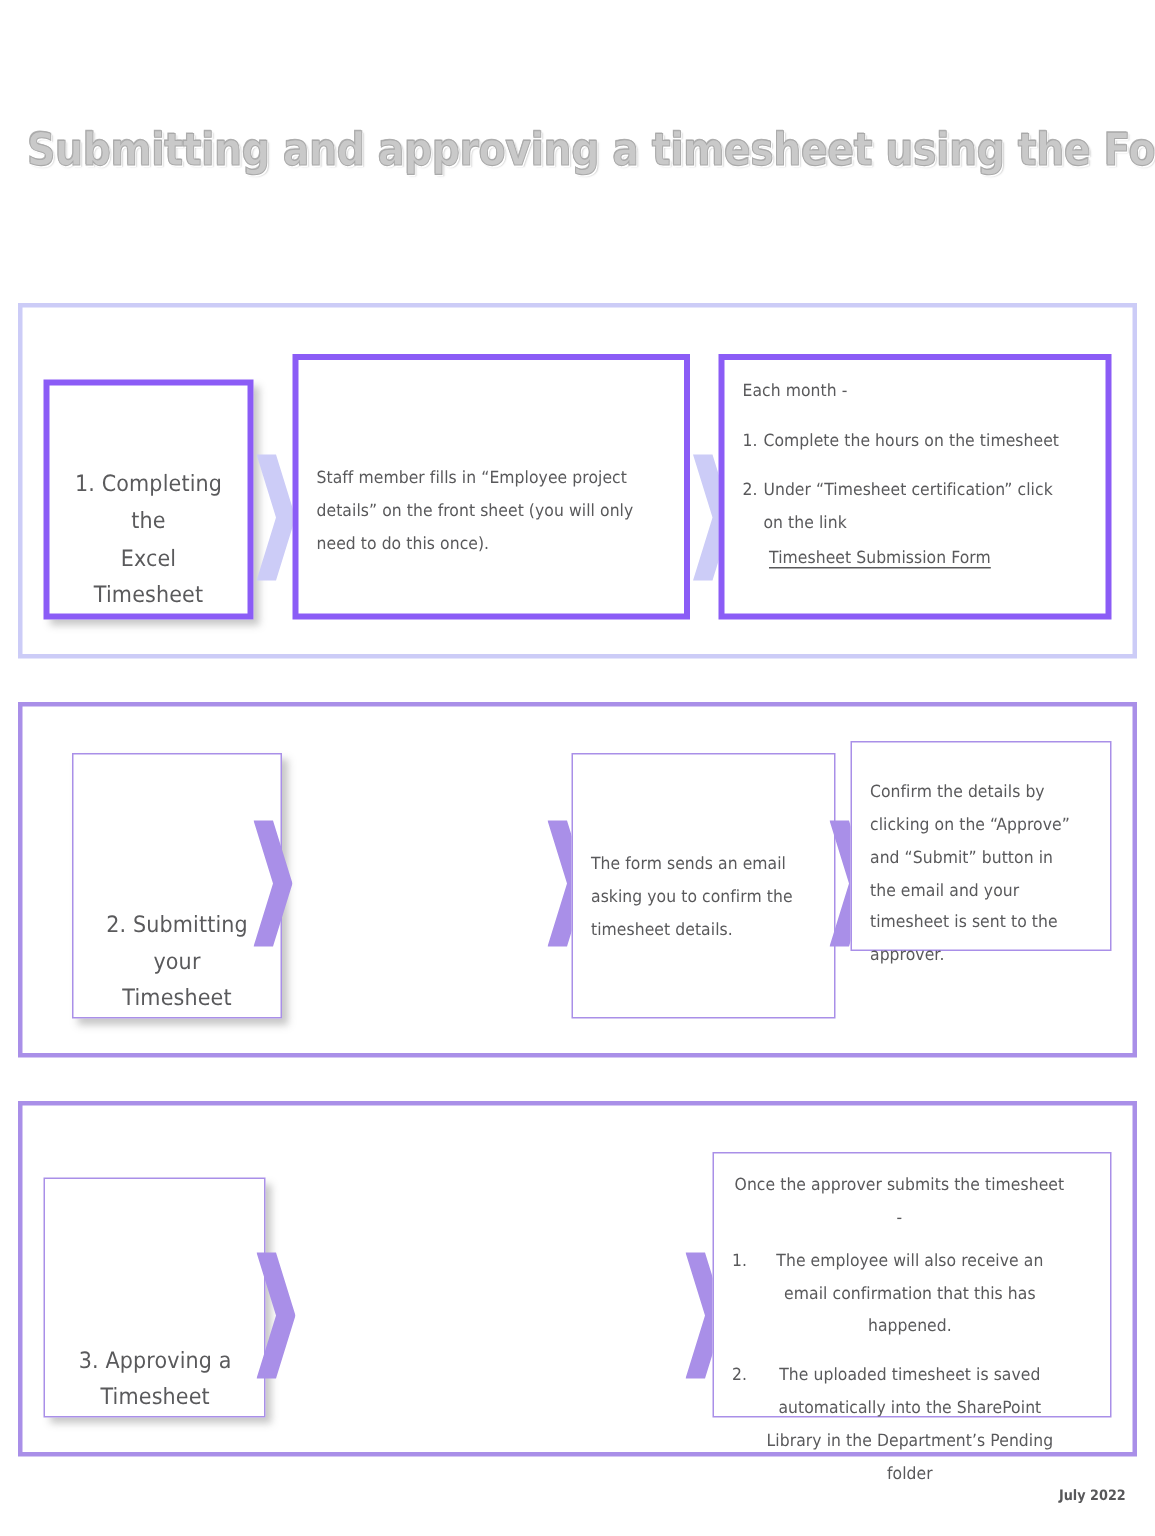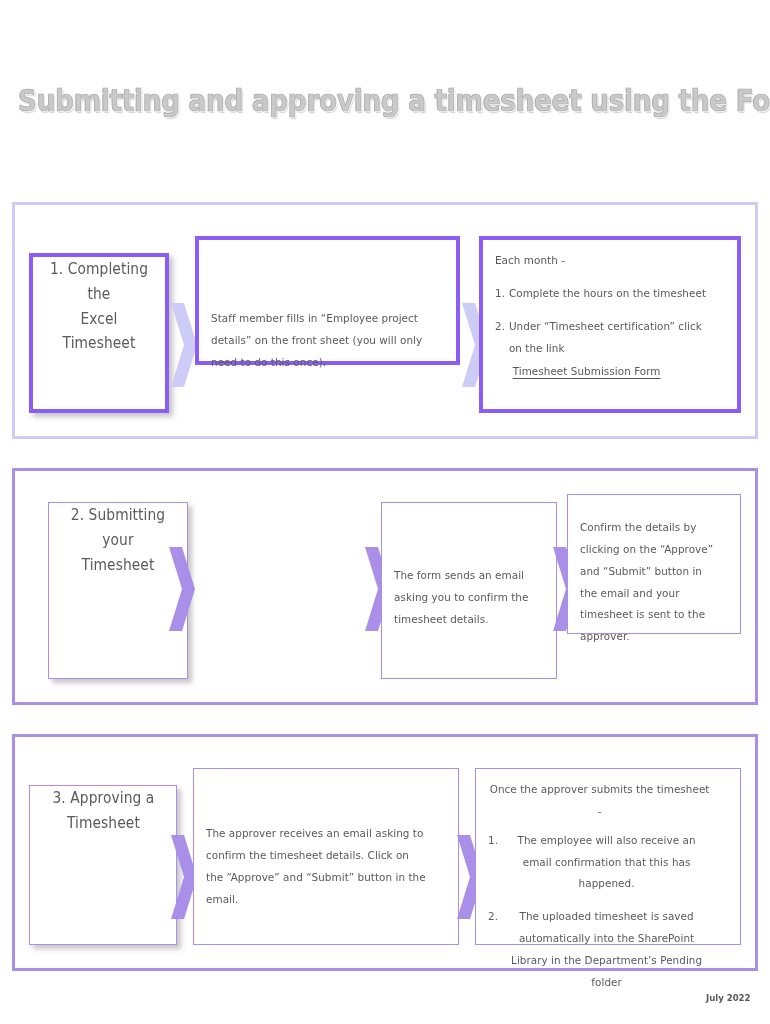--- a/index.html
+++ b/index.html
@@ -65,21 +65,21 @@
   }
   .box-inner {
     padding: 10px 12px;
     height: 100%;
     box-sizing: border-box;
   }
 
   
   .label-box {
     display: flex;
-    align-items: flex-start;
+    align-items: flex-end;
     justify-content: center;
     text-align: center;
     box-shadow: 4px 4px 5px rgba(130,130,130,0.45);
   }
   .label-box .label-text {
     font-size: 15px;
     line-height: 1.65;
     letter-spacing: 0.1px;
     transform: scaleX(0.92);
     color: #5a5a5c;
@@ -154,21 +154,21 @@
         <span class="l2">Excel Timesheet</span>
       </div>
     </div>
 
     <div class="arrow" style="left:156px; top:92px;">
       <svg viewBox="0 0 26 96" preserveAspectRatio="none">
         <polygon points="0,6 13,6 26,48 13,90 0,90 13,48" fill="#ccccf7"></polygon>
       </svg>
     </div>
 
-    <div class="box body-box lavender-border" style="left:180px; top:31px; width:265px; height:129px;">
+    <div class="box body-box lavender-border" style="left:180px; top:31px; width:265px; height:177px;">
       <div class="box-inner">
         <div class="body-text" style="margin-top:58px;">Staff member fills in “Employee project details” on the front sheet (you will only need to do this once).</div>
       </div>
     </div>
 
     <div class="arrow" style="left:447px; top:92px;">
       <svg viewBox="0 0 26 96" preserveAspectRatio="none">
         <polygon points="0,6 13,6 26,48 13,90 0,90 13,48" fill="#ccccf7"></polygon>
       </svg>
     </div>
@@ -248,25 +248,20 @@
         <span class="l2">Timesheet</span>
       </div>
     </div>
 
     <div class="arrow" style="left:156px; top:92px;">
       <svg viewBox="0 0 26 96" preserveAspectRatio="none">
         <polygon points="0,6 13,6 26,48 13,90 0,90 13,48" fill="#a98fe8"></polygon>
       </svg>
     </div>
 
-    <div class="box body-box purple-border" style="left:178px; top:31px; width:266px; height:177px;">
-      <div class="box-inner">
-        <div class="body-text" style="margin-top:44px;">The approver receives an email asking to confirm the timesheet details. Click on the “Approve” and “Submit” button in the email.</div>
-      </div>
-    </div>
 
     <div class="arrow" style="left:442px; top:92px;">
       <svg viewBox="0 0 26 96" preserveAspectRatio="none">
         <polygon points="0,6 13,6 26,48 13,90 0,90 13,48" fill="#a98fe8"></polygon>
       </svg>
     </div>
 
     <div class="box body-box purple-border" style="left:460px; top:31px; width:266px; height:177px;text-align:center;">
       <div class="box-inner">
         <div class="body-text">

